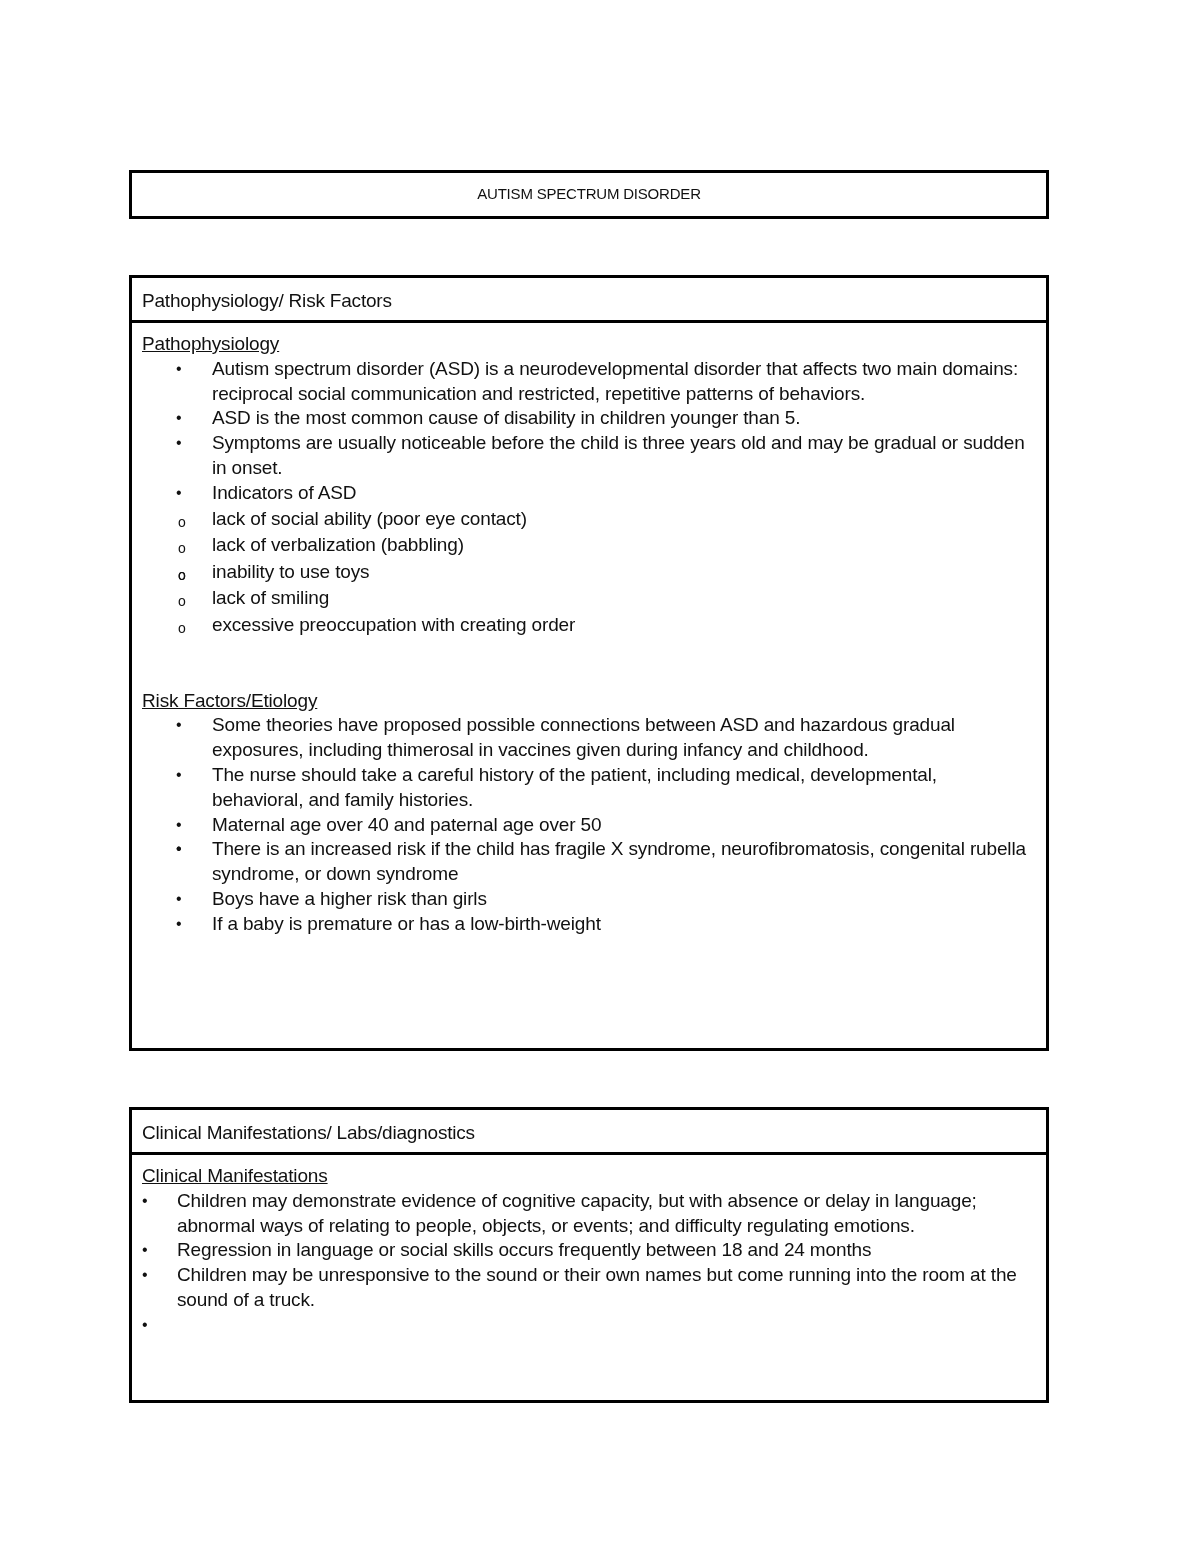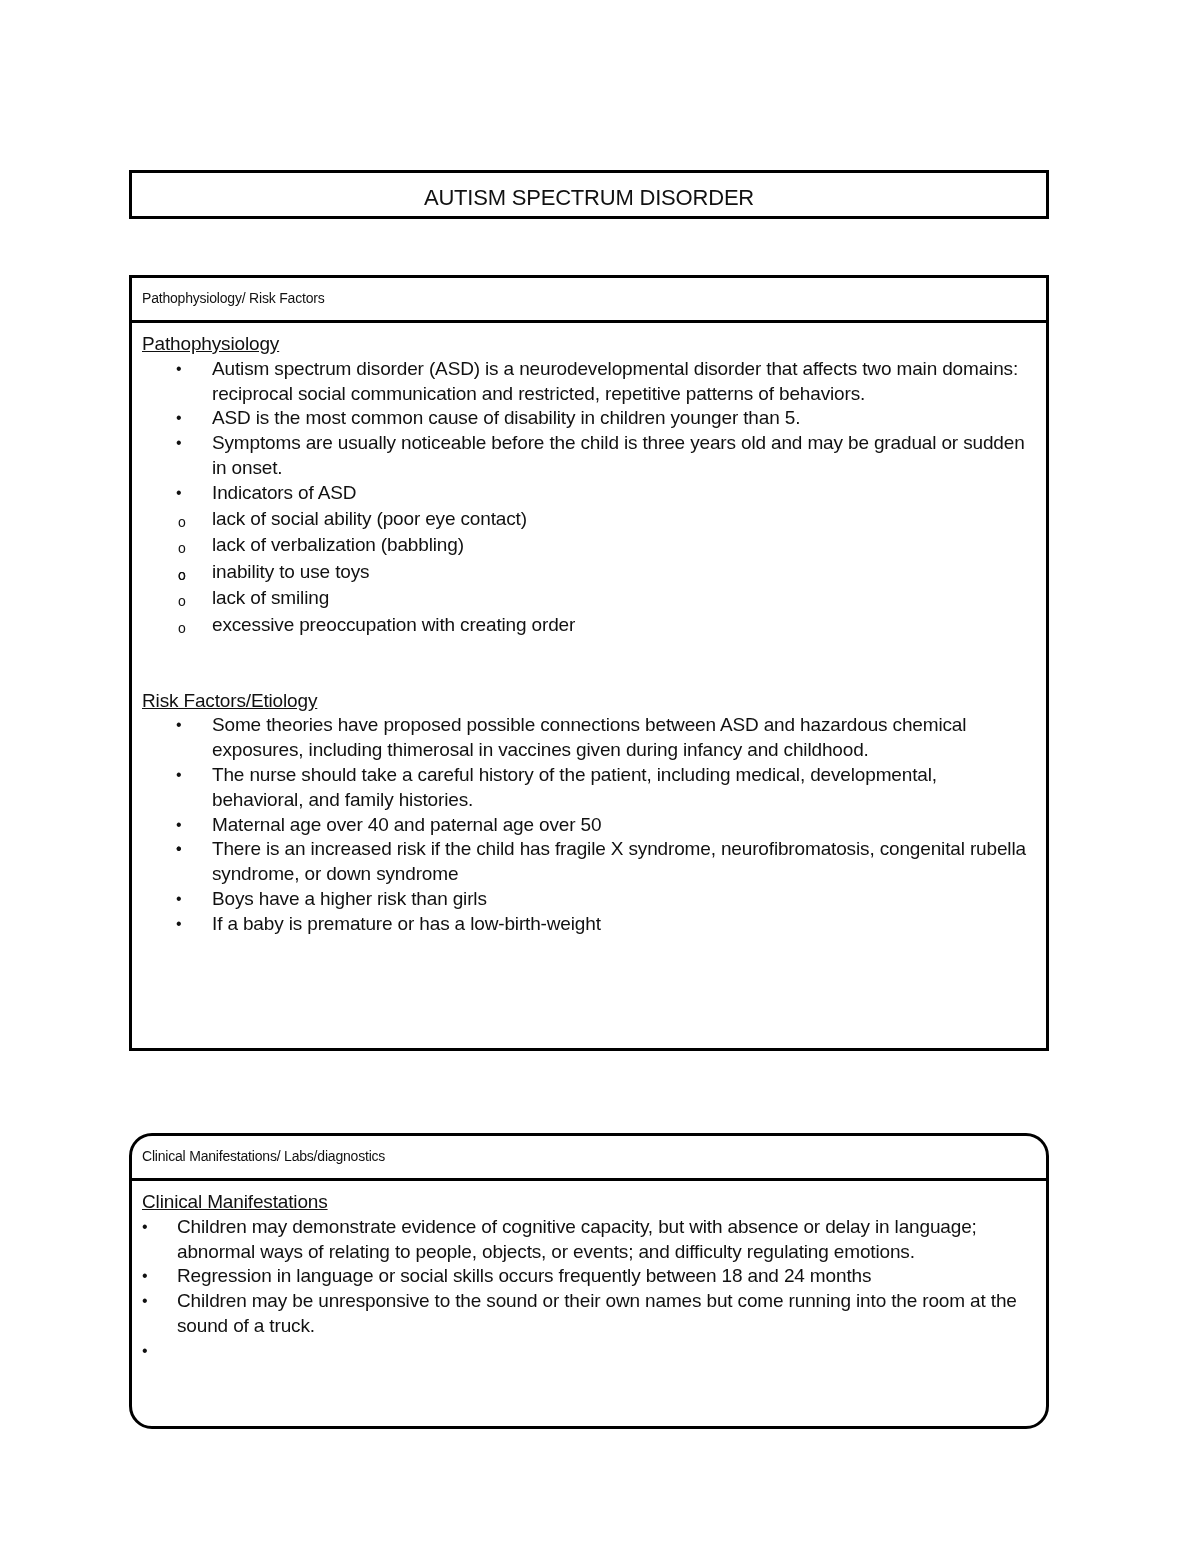--- a/index.html
+++ b/index.html
@@ -7,30 +7,30 @@
     width: 1200px; height: 1553px; position: relative; overflow: hidden;
     font-family: "Liberation Sans", sans-serif; color: #111111;
   }
   .box {
     position: absolute; left: 129px; width: 914px;
     border: 3px solid #000000; box-sizing: content-box;
   }
   .title-box { top: 170px; height: 43px; }
   .title-text {
     position: absolute; left: 0; right: 0; top: 12px;
-    text-align: center; font-size: 22px; letter-spacing: -0.2px;
+    text-align: center; font-size: 15px; letter-spacing: -0.2px;
   }
   .sec1 { top: 275px; height: 770px; }
-  .sec2 { top: 1133px; height: 290px; border-radius: 23px; }
+  .sec2 { top: 1107px; height: 290px; }
   .sec-header {
     height: 45px; border-bottom: 3px solid #000000; box-sizing: border-box;
     position: relative;
   }
   .sec-header span {
-    position: absolute; left: 10px; top: 12px; font-size: 14px; letter-spacing: -0.2px;
+    position: absolute; left: 10px; top: 12px; font-size: 19px; letter-spacing: -0.2px;
   }
   .sec-body { position: relative; padding: 9px 16px 0 10px; font-size: 19px; line-height: 24.8px; letter-spacing: -0.15px; }
   .subhead { text-decoration: underline; display: block; }
   ul.list { list-style: none; margin: 0; padding: 0; }
   ul.list li { position: relative; }
   ul.lvl1 li { padding-left: 70px; }
   ul.lvl1 li .mark { position: absolute; left: 34px; top: 0; font-size: 16px; }
   ul.lvl0 li { padding-left: 35px; }
   ul.lvl0 li .mark { position: absolute; left: 0px; top: 0; font-size: 16px; }
   .circ .mark { font-size: 14px !important; top: 3px !important; left: 36px !important; }
@@ -58,21 +58,21 @@
       <li class="circ"><span class="mark">o</span><span>lack of social ability (poor eye contact)</span></li>
       <li class="circ"><span class="mark">o</span><span>lack of verbalization (babbling)</span></li>
       <li class="circ"><span class="mark">o</span></li>
       <li class="circ"><span class="mark">o</span><span>inability to use toys</span></li>
       <li class="circ"><span class="mark">o</span><span>lack of smiling</span></li>
       <li class="circ"><span class="mark">o</span><span>excessive preoccupation with creating order</span></li>
     </ul>
     <div class="gap"></div>
     <span class="subhead">Risk Factors/Etiology</span>
     <ul class="list lvl1">
-      <li><span class="mark">•</span><span>Some theories have proposed possible connections between ASD and hazardous chemical exposures, including thimerosal in vaccines given during infancy and childhood.</span></li>
+      <li><span class="mark">•</span><span>Some theories have proposed possible connections between ASD and hazardous gradual exposures, including thimerosal in vaccines given during infancy and childhood.</span></li>
       <li><span class="mark">•</span><span>The nurse should take a careful history of the patient, including medical, developmental, behavioral, and family histories.</span></li>
       <li><span class="mark">•</span><span>Maternal age over 40 and paternal age over 50</span></li>
       <li><span class="mark">•</span></li>
       <li><span class="mark">•</span><span>There is an increased risk if the child has fragile X syndrome, neurofibromatosis, congenital rubella syndrome, or down syndrome</span></li>
       <li><span class="mark">•</span><span>Boys have a higher risk than girls</span></li>
       <li><span class="mark">•</span><span>If a baby is premature or has a low-birth-weight</span></li>
     </ul>
   </div>
 </div>
 

